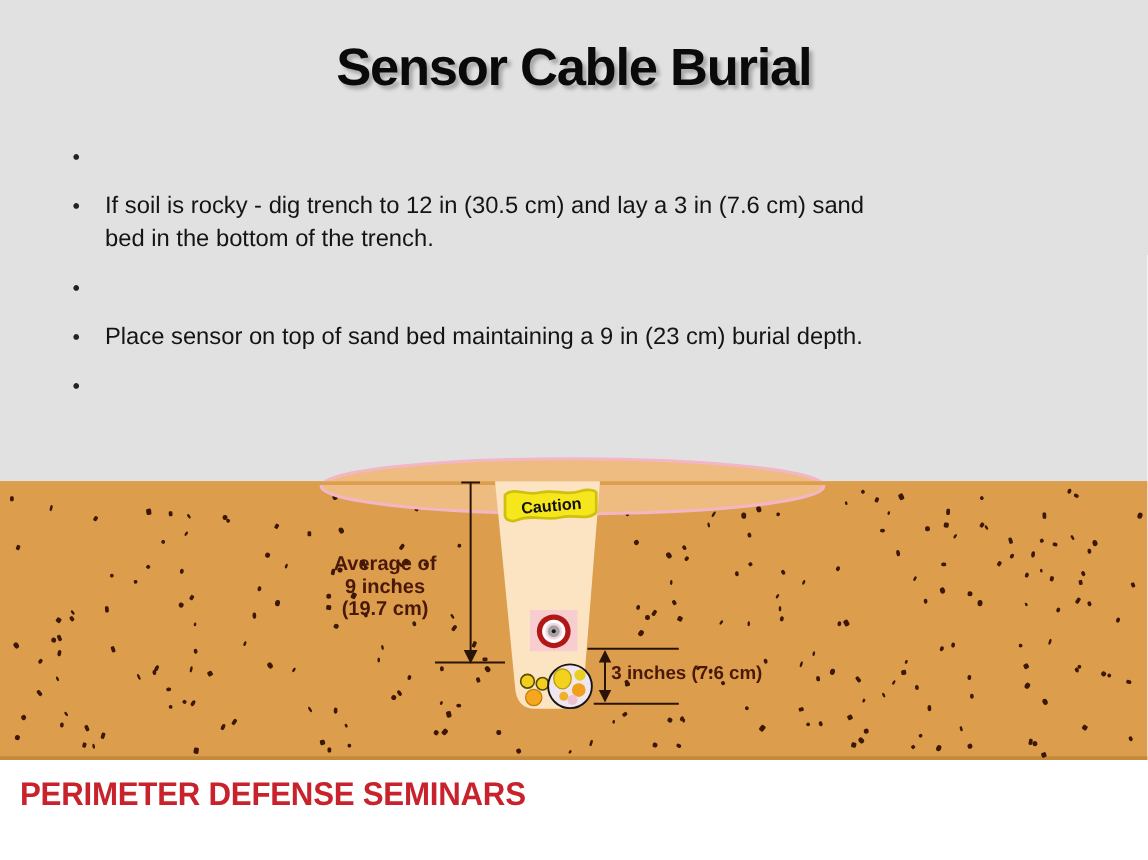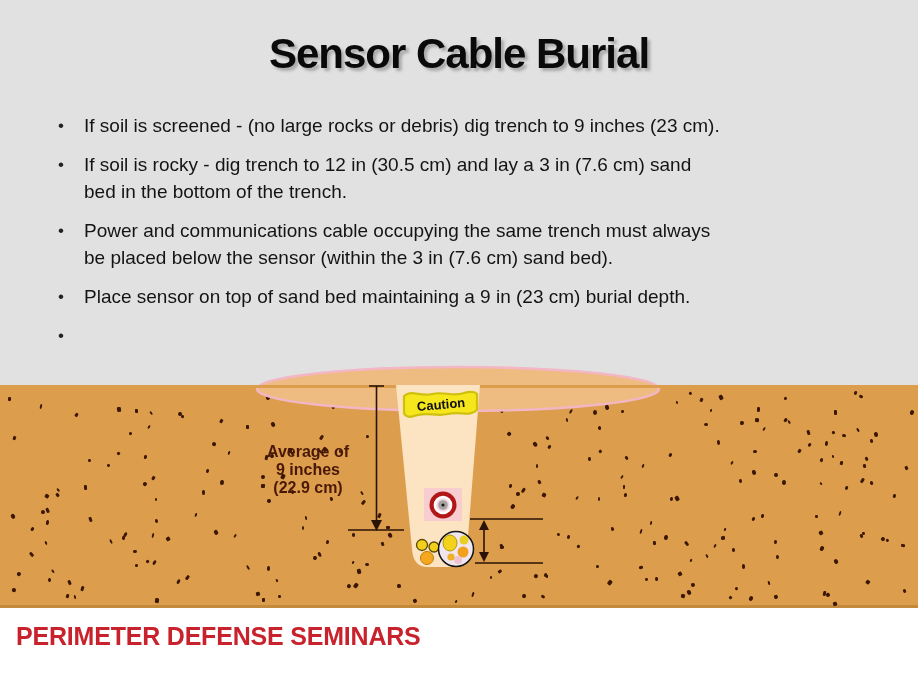--- a/index.html
+++ b/index.html
@@ -70,31 +70,28 @@
 </head>
 <body>
 
 <div class="slide">
 
   <div class="top-section">
     <div class="slide-title">Sensor Cable Burial</div>
     <div class="bullet-list">
       <div class="bullet-item">
         <span class="bullet-glyph">•</span>
-        <span class="bullet-text">If soil is screened - (no large rocks or debris) dig trench to 9 inches (23 cm).</span>
       </div>
       <div class="bullet-item">
         <span class="bullet-glyph">•</span>
         <span class="bullet-text">If soil is rocky - dig trench to 12 in (30.5 cm) and lay a 3 in (7.6 cm) sand
 bed in the bottom of the trench.</span>
       </div>
       <div class="bullet-item">
         <span class="bullet-glyph">•</span>
-        <span class="bullet-text">Power and communications cable occupying the same trench must always
-be placed below the sensor (within the 3 in (7.6 cm) sand bed).</span>
       </div>
       <div class="bullet-item">
         <span class="bullet-glyph">•</span>
         <span class="bullet-text">Place sensor on top of sand bed maintaining a 9 in (23 cm) burial depth.</span>
       </div>
       <div class="bullet-item">
         <span class="bullet-glyph">•</span>
       </div>
     </div>
   </div>
@@ -390,19 +387,20 @@
       <line x1="470" y1="519" x2="543" y2="519"></line>
       <line x1="475" y1="563" x2="543" y2="563"></line>
       <line x1="484" y1="523" x2="484" y2="559"></line>
       <polygon points="484,520 479,530 489,530" style="fill:#2b1206;stroke:none"></polygon>
       <polygon points="484,562 479,552 489,552" style="fill:#2b1206;stroke:none"></polygon>
     </g>
   </svg>
 
   <div class="measure-label label-avg">Average of
 9 inches
-(22.9 cm)</div>
+(19.7 cm)</div>
+  <div class="measure-label label-sand">3 inches (7.6 cm)</div>
 
   <div class="footer">
     <div class="footer-org">PERIMETER DEFENSE SEMINARS</div>
   </div>
 
 </div>
 
 </body></html>

